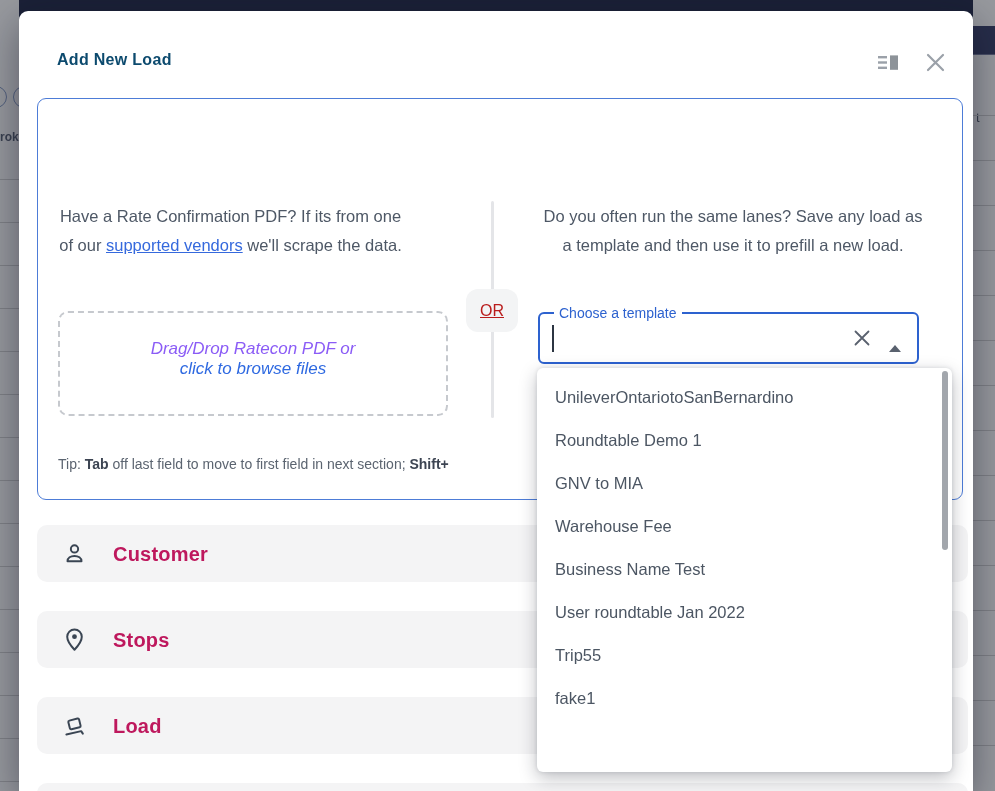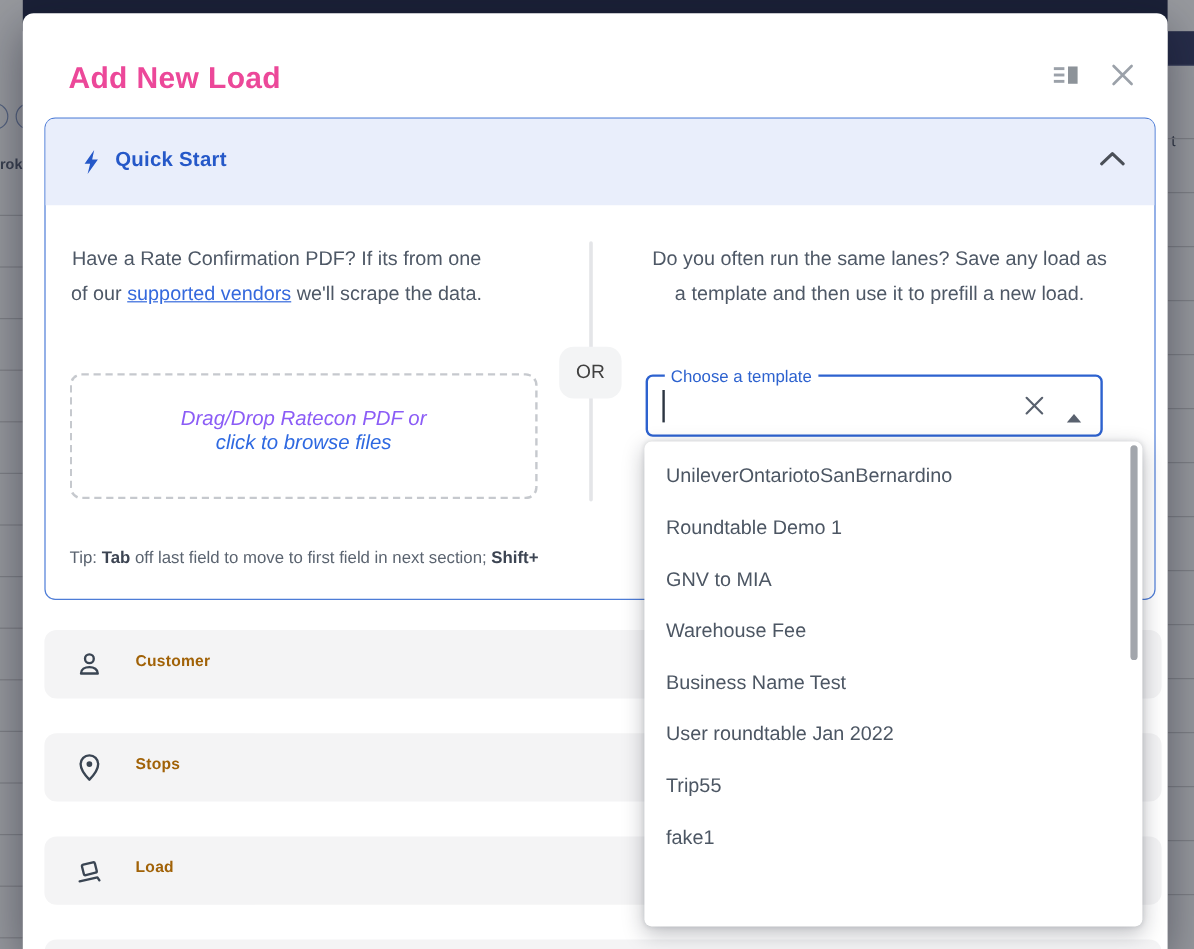--- a/index.html
+++ b/index.html
@@ -15,21 +15,21 @@
   .bstrip .rowline { position:absolute; left:0; right:0; height:1px; background:#7f8186; }
   .dim-blue-text { position:absolute; left:0; top:44px; color:#3f5fae; font-weight:700; font-size:13px; white-space:nowrap;padding-left:32px; }
   .dim-dark-text { position:absolute; left:0; top:130px; color:#3a4150; font-weight:700; font-size:12px; white-space:nowrap; }
   .dim-right-text { position:absolute; left:3px; top:110px; color:#343b49; font-size:13px; }
   .pill-frag { position:absolute; height:22px; border:1.5px solid #54627f; border-radius:11px; }
   .right-subbar { position:absolute; left:0; top:26px; width:22px; height:29px; background:#272d49; border-bottom:1px solid #4a5068; }
 
   
   .modal { position:absolute; left:19px; top:11px; width:954px; height:780px; background:#ffffff;
            border-radius:9px 9px 0 0; box-shadow:0 12px 40px rgba(10,14,30,.45); z-index:2; }
-  .modal-title { position:absolute; left:38px; top:40px; font-size:25px; font-weight:600; color:#ec4899; letter-spacing:.3px; }
+  .modal-title { position:absolute; left:38px; top:40px; font-size:16px; font-weight:600; color:#0c4a6e; letter-spacing:.3px; }
   .hdr-icons { position:absolute; right:28px; top:42px; display:flex; align-items:center; gap:26px; }
   .icon-btn { background:none; border:none; cursor:pointer; padding:0; line-height:0; }
 
   
   .qs-panel { position:absolute; left:18px; top:87px; width:926px; height:402px; border:1.5px solid #4d7cd7;
               border-radius:9px; background:#fff; overflow:visible; }
   .qs-header { position:absolute; left:0; top:0; right:0; height:72px; background:#e9eefb;
                border-radius:7px 7px 0 0; cursor:pointer; }
   .qs-title { position:absolute; left:58px; top:24px; font-size:17px; font-weight:700; color:#2558c8; letter-spacing:.2px; }
   .qs-bolt { position:absolute; left:27px; top:23px; }
@@ -40,21 +40,21 @@
   .qs-para.right { left:500px; width:390px; }
   .text-link { color:#3569dd; text-decoration:underline; cursor:pointer; }
 
   .dropzone { position:absolute; left:20px; top:212px; width:390px; height:105px; border:2px dashed #c6c9ce;
               border-radius:10px; text-align:center; padding-top:26px; cursor:pointer; font-style:italic; font-size:17px; }
   .dz-line1 { color:#8b5cf6;text-align:center; }
   .dz-line2 { color:#2e69e1; margin-top:0; }
 
   .v-divider { position:absolute; left:453px; top:102px; width:3px; height:217px; background:#e4e5e8; border-radius:2px; }
   .or-pill { position:absolute; left:428px; top:190px; width:52px; height:43px; background:#f3f4f5; border-radius:12px;
-             display:flex; align-items:center; justify-content:center; font-size:16px; color:#404040; }
+             display:flex; align-items:center; justify-content:center; font-size:16px; color:#b91c1c;text-decoration:underline; }
 
   .tpl-field { position:absolute; left:500px; top:213px; width:381px; height:52px; border:2px solid #2d62cf;
                border-radius:6px; background:#fff; }
   .tpl-label { position:absolute; left:14px; top:-9px; background:#fff; padding:0 5px; font-size:14px; color:#2d62cf; white-space:nowrap; }
   .tpl-caret { position:absolute; left:12px; top:11px; width:1.5px; height:27px; background:#2c3542; }
   .tpl-icons { position:absolute; right:16px; top:0; height:100%; display:flex; align-items:center; gap:18px; }
   .arrow-up { width:0; height:0; border-left:6px solid transparent; border-right:6px solid transparent; border-bottom:7px solid #59616e; }
 
   .qs-tip { position:absolute; left:20px; top:357px; font-size:14px; color:#5b6470; white-space:nowrap; width:895px; overflow:hidden; }
   .qs-tip b { color:#3c4452; }
@@ -62,21 +62,21 @@
   
   .tpl-popup { position:absolute; left:518px; top:357px; width:415px; height:404px; background:#fff; border-radius:6px;
                box-shadow:0 6px 18px rgba(20,25,40,.28), 0 0 4px rgba(20,25,40,.12); z-index:5; padding:8px 0; }
   .tpl-option { height:43px; line-height:43px; padding-left:18px; font-size:16.5px; color:#4c5663; cursor:pointer;
                 white-space:nowrap; overflow:hidden; }
   .popup-scrollbar { position:absolute; right:4px; top:3px; width:6px; height:179px; background:#a2a6ac; border-radius:3px; cursor:pointer; }
 
   
   .section-bar { position:absolute; left:18px; width:931px; height:57px; background:#f4f4f5; border-radius:10px; cursor:pointer; }
   .section-bar .sec-icon { position:absolute; left:25px; top:16px; }
-  .section-bar .sec-label { position:absolute; left:76px; top:18px; font-size:13px; font-weight:700; color:#a16207; letter-spacing:.2px; }
+  .section-bar .sec-label { position:absolute; left:76px; top:18px; font-size:20px; font-weight:700; color:#be185d; letter-spacing:.2px; }
 </style>
 </head>
 <body>
 
 <div class="stage">
 
   <div class="topbar"></div>
 
   <div class="bstrip left">
     <span class="dim-blue-text">oa</span>
@@ -134,29 +134,20 @@
         </svg>
       </button>
       <button class="icon-btn">
         <svg width="19" height="19" viewBox="0 0 19 19">
           <path d="M2 2 L17 17 M17 2 L2 17" stroke="#9ba1a9" stroke-width="2.2" stroke-linecap="round"></path>
         </svg>
       </button>
     </div>
 
     <div class="qs-panel">
-      <div class="qs-header">
-        <svg class="qs-bolt" width="24" height="26" viewBox="0 0 24 24">
-          <path d="M13.5 2 L5.5 13.5 h4.6 L8 22 l8.6-12 h-4.8 z" fill="#2558c8"></path>
-        </svg>
-        <span class="qs-title">Quick Start</span>
-        <svg class="qs-chevron" width="22" height="14" viewBox="0 0 22 14">
-          <path d="M2 11.5 L11 3 L20 11.5" fill="none" stroke="#4a4f57" stroke-width="2.6" stroke-linecap="round" stroke-linejoin="round"></path>
-        </svg>
-      </div>
 
       <p class="qs-para left"><span>Have a Rate Confirmation PDF? If its from one of our </span><a class="text-link">supported vendors</a><span> we'll scrape the data.</span></p>
 
       <div class="dropzone">
         <div class="dz-line1">Drag/Drop Ratecon PDF or</div>
         <div class="dz-line2 ">click to browse files</div>
       </div>
 
       <div class="v-divider"></div>
       <div class="or-pill">OR</div>

